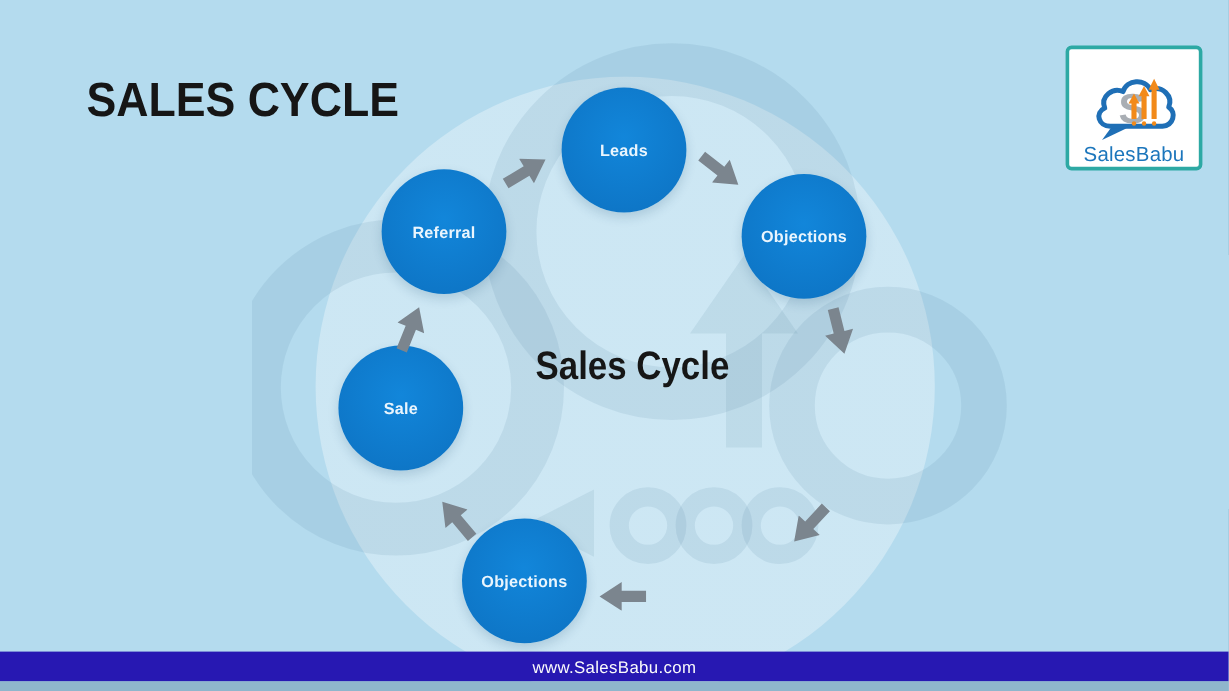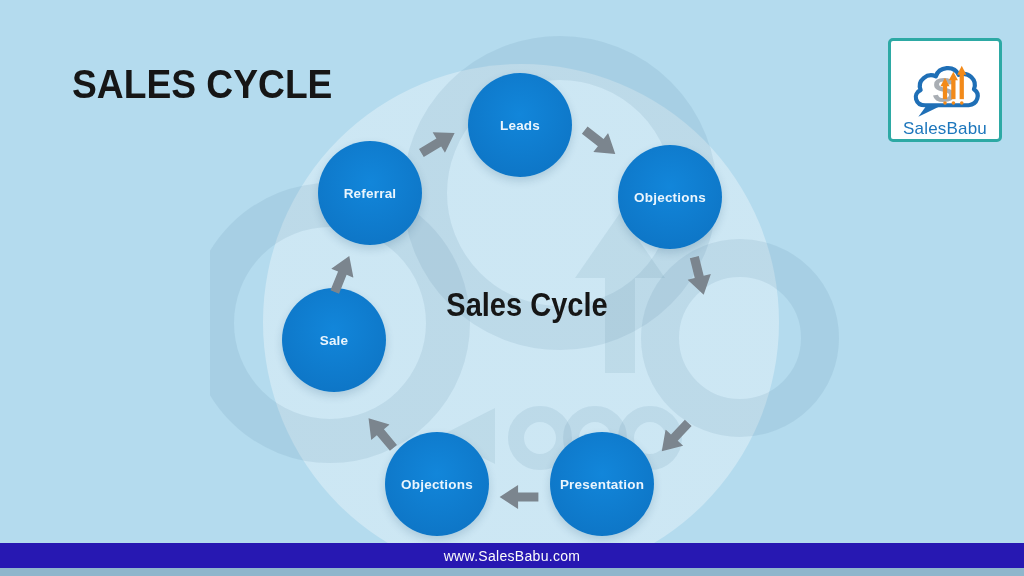--- a/index.html
+++ b/index.html
@@ -116,23 +116,20 @@
   </div>
 
   <div class="center-label">Sales Cycle</div>
 
   <div class="node node-leads">
     <span>Leads</span>
   </div>
   <div class="node node-appointment">
     <span>Objections</span>
   </div>
-  <div class="node node-presentation">
-    <span>Presentation</span>
-  </div>
   <div class="node node-objections">
     <span>Objections</span>
   </div>
   <div class="node node-sale">
     <span>Sale</span>
   </div>
   <div class="node node-referral">
     <span>Referral</span>
   </div>
 

